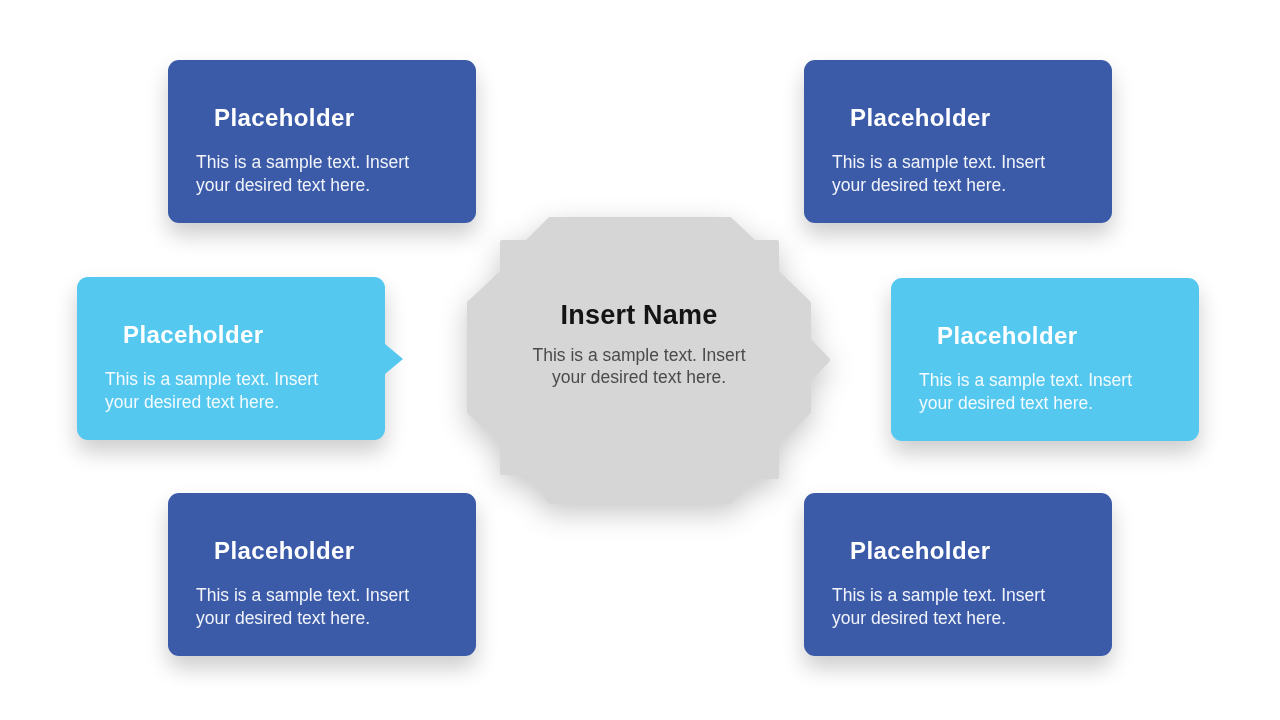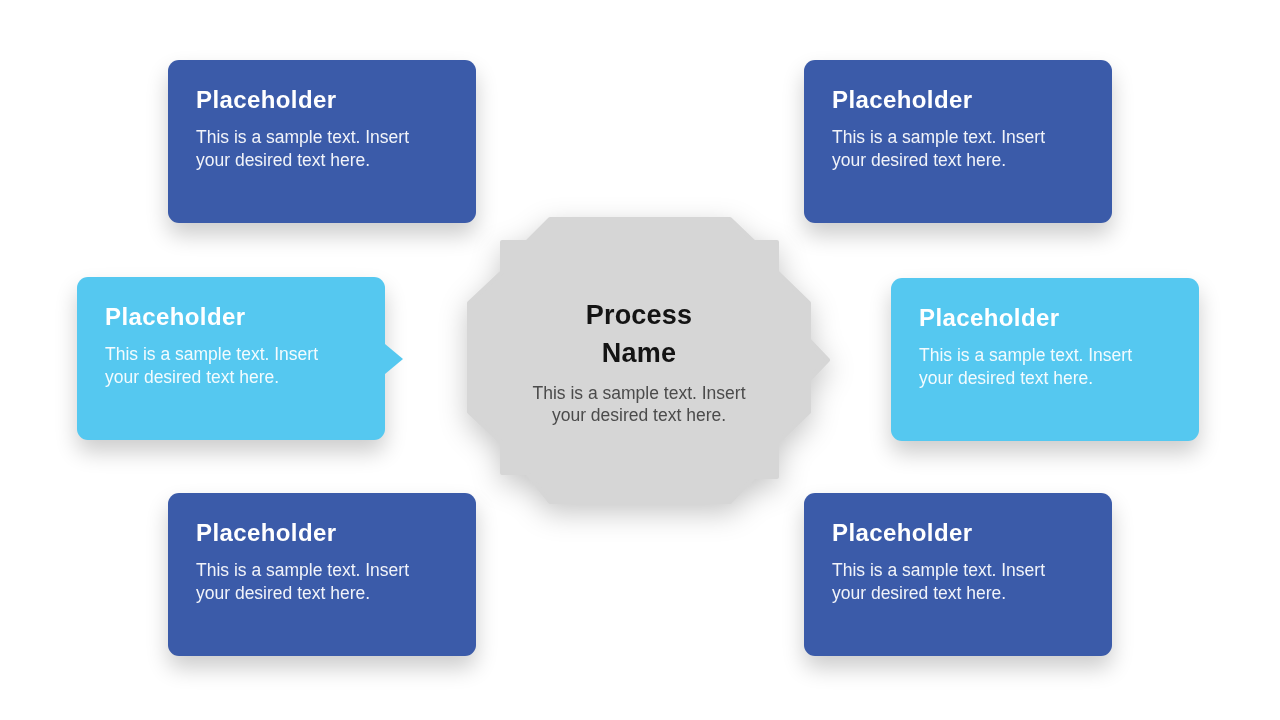--- a/index.html
+++ b/index.html
@@ -26,21 +26,21 @@
     border-radius: 11px;
     box-sizing: border-box;
     padding: 25px 28px 0 28px;
     color: #ffffff;
     box-shadow: 0 12px 22px rgba(0,0,0,0.20);
   }
   .card.dark { background: #3b5ba9; }
   .card.cyan { background: #55c8f0; }
 
   .card .card-title {
-    margin: 0;
+    margin: 18px;
     font-size: 24px;
     line-height: 30px;
     font-weight: bold;
     letter-spacing: 0.4px;
   }
   .card .card-body {
     margin: 11px 0 0 0;
     font-size: 17.5px;
     line-height: 23px;
     max-width: 235px;
@@ -109,21 +109,21 @@
 </head>
 <body>
 
 <div class="slide">
 
   <svg class="center-svg" viewBox="0 0 1280 720">
     <polygon points="550,219 730,219 754,242 777,242 777,272 809,303 809,340 828,360 809,380 809,412 777,443 777,477 754,477 730,502 550,502 527,473 502,473 502,443 469,412 469,303 502,272 502,242 527,242" fill="#d6d6d6"></polygon>
   </svg>
 
   <div class="center-text">
-    <div class="center-title">Process Name</div>
+    <div class="center-title">Insert Name</div>
     <div class="center-body">This is a sample text. Insert your desired text here.</div>
   </div>
 
   <div class="card dark pos-top-left">
     <h2 class="card-title">Placeholder</h2>
     <p class="card-body">This is a sample text. Insert your desired text here.</p>
   </div>
 
   <div class="card dark pos-top-right">
     <h2 class="card-title">Placeholder</h2>

